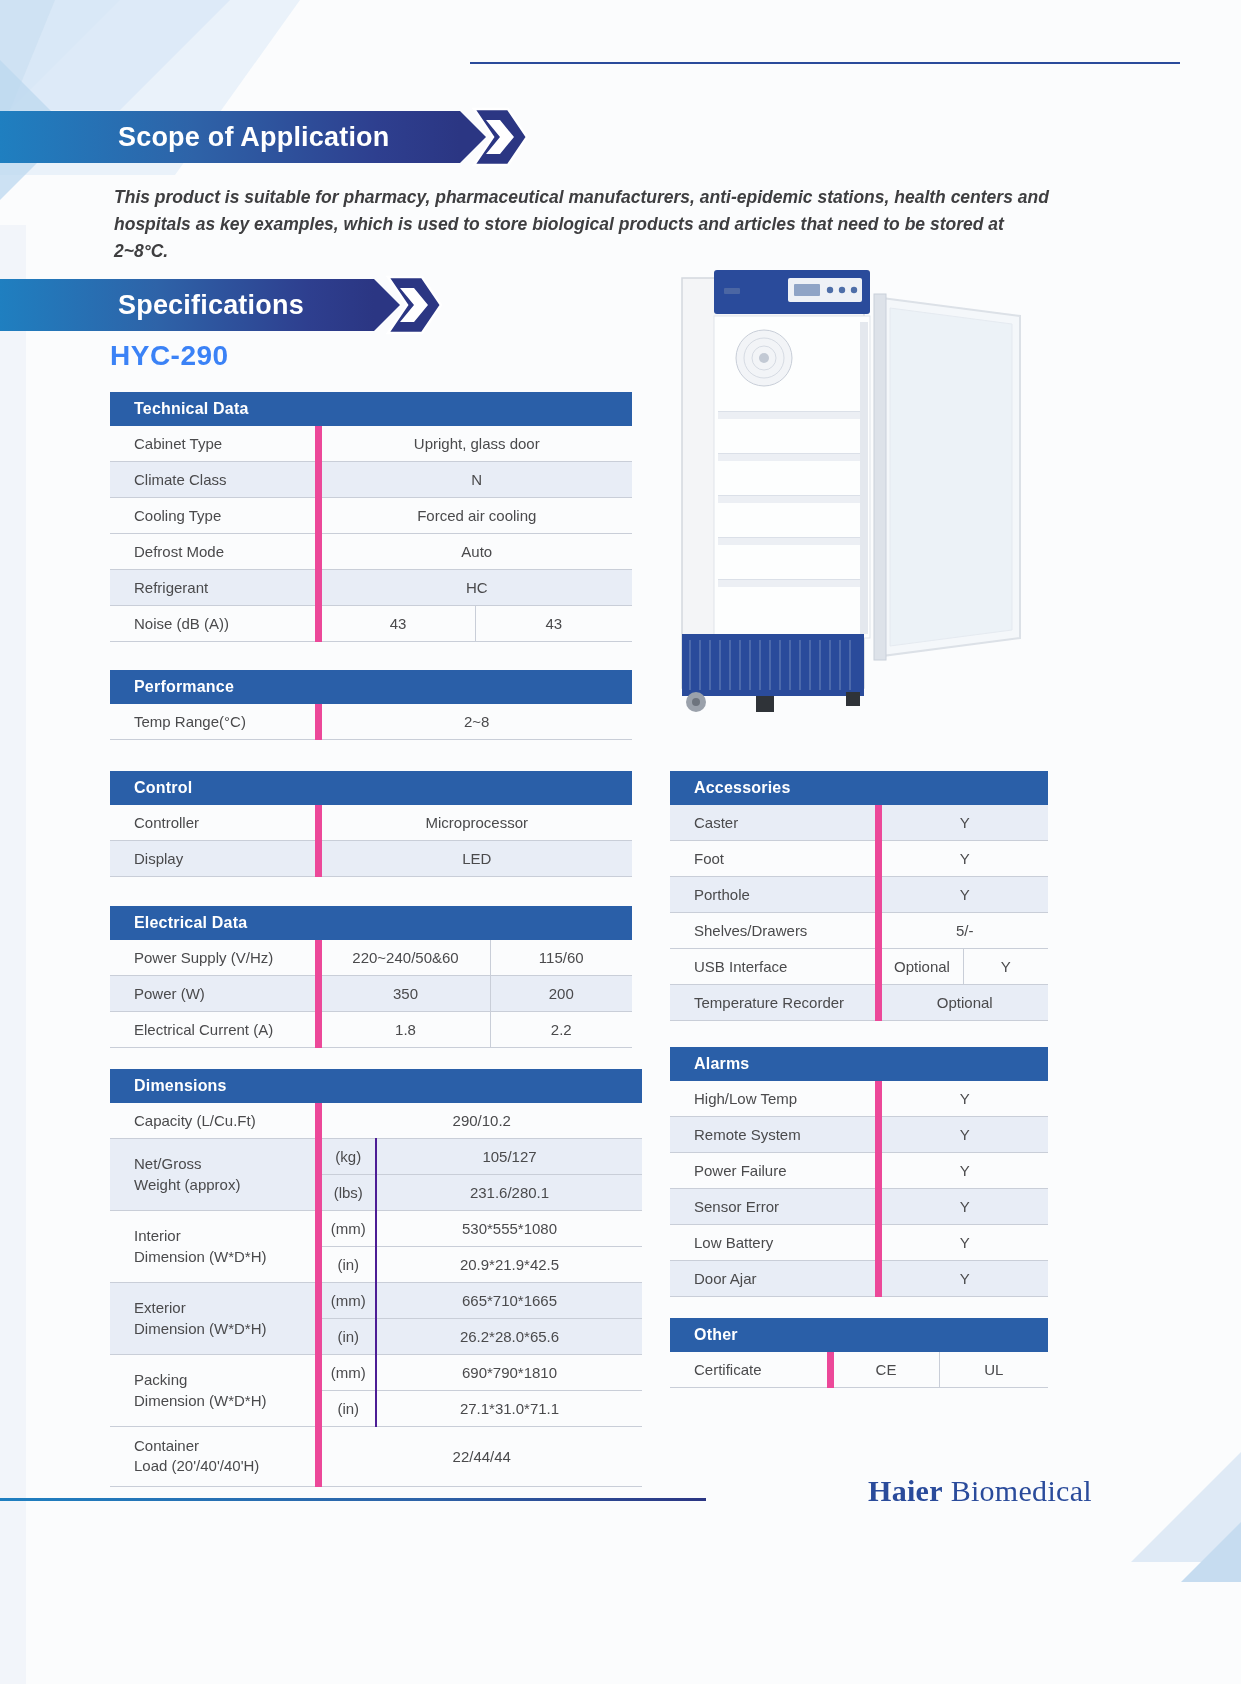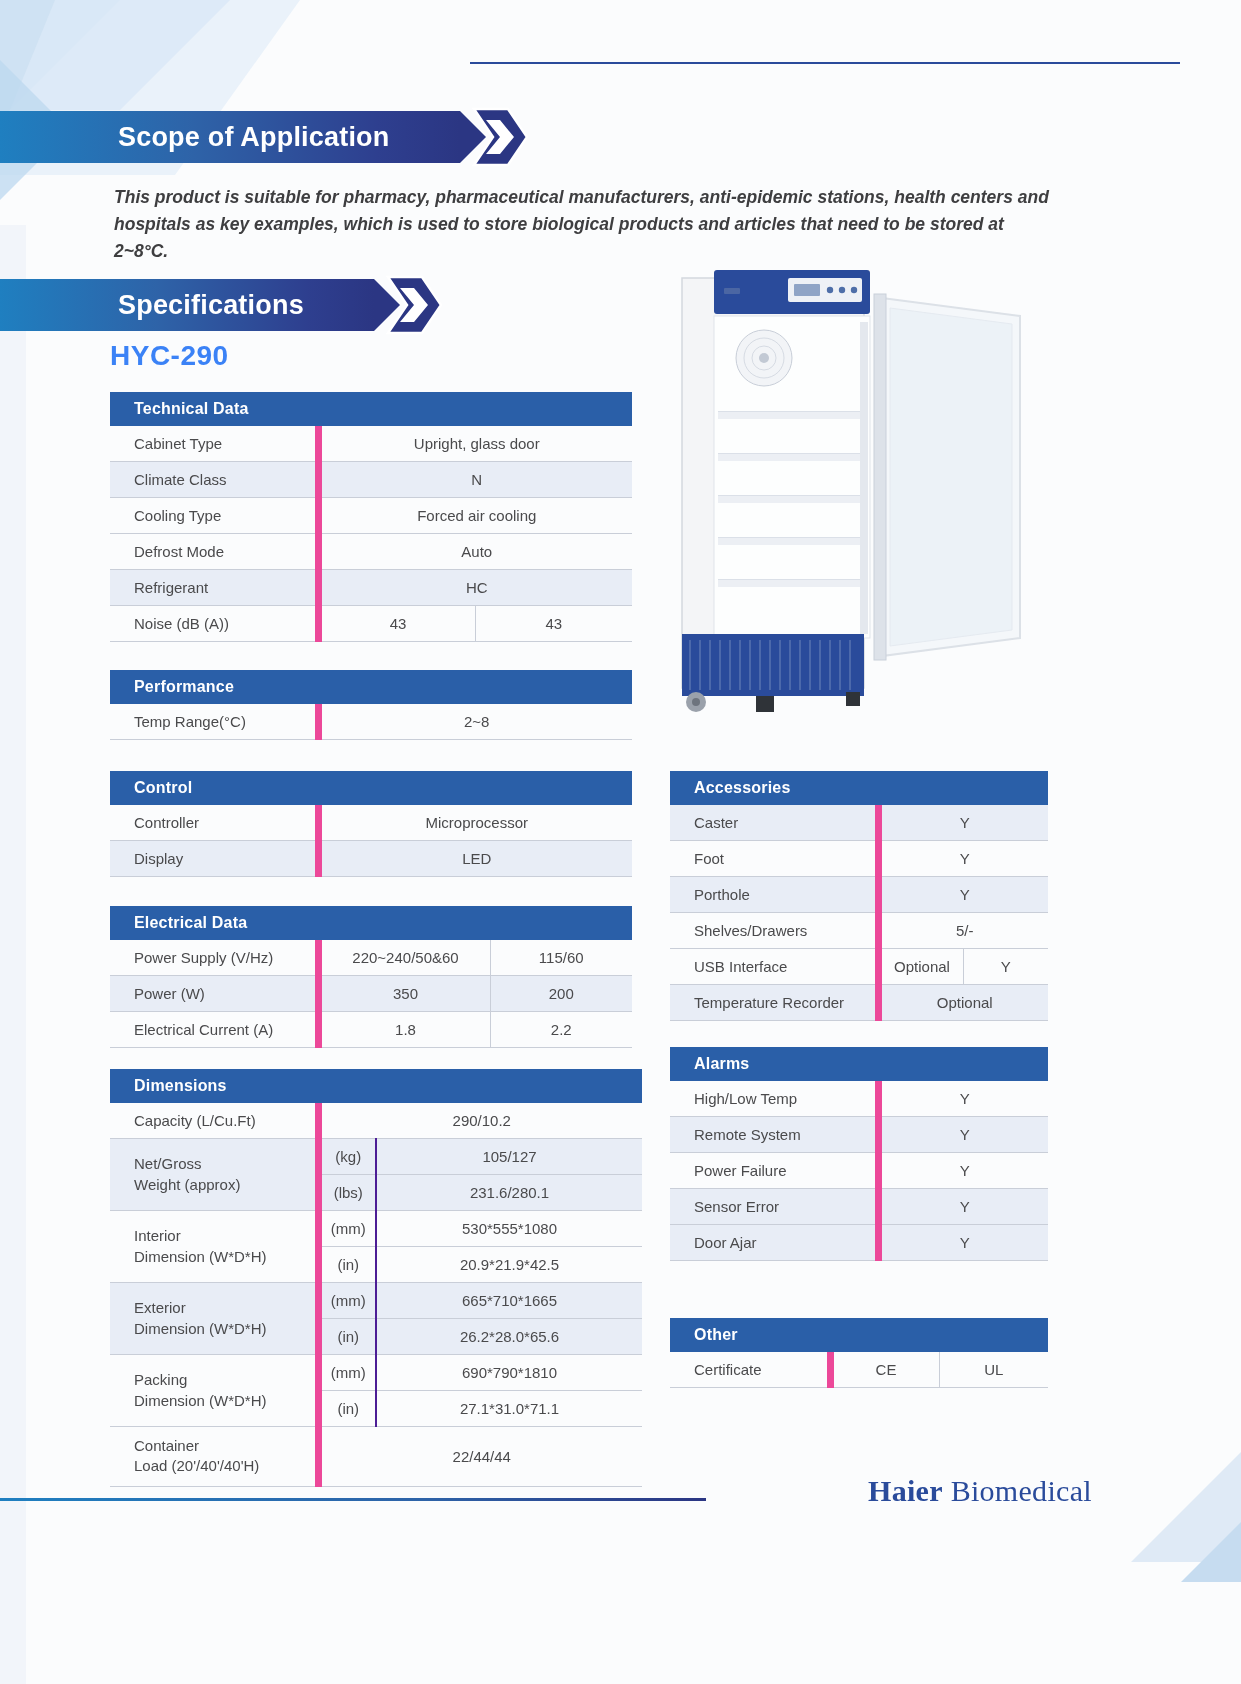--- a/index.html
+++ b/index.html
@@ -438,20 +438,24 @@
       <td class="val">Y</td>
     </tr>
     <tr>
       <td class="lbl">Power Failure</td>
       <td class="val">Y</td>
     </tr>
     <tr class="alt">
       <td class="lbl">Sensor Error</td>
       <td class="val">Y</td>
     </tr>
+    <tr>
+      <td class="lbl">Low Battery</td>
+      <td class="val">Y</td>
+    </tr>
     <tr class="alt">
       <td class="lbl">Door Ajar</td>
       <td class="val">Y</td>
     </tr>
   </tbody>
 </table>
 
 <table class="spec-table" style="left:670px;top:1318px;width:378px;">
   <caption>Other</caption>
   <colgroup>

